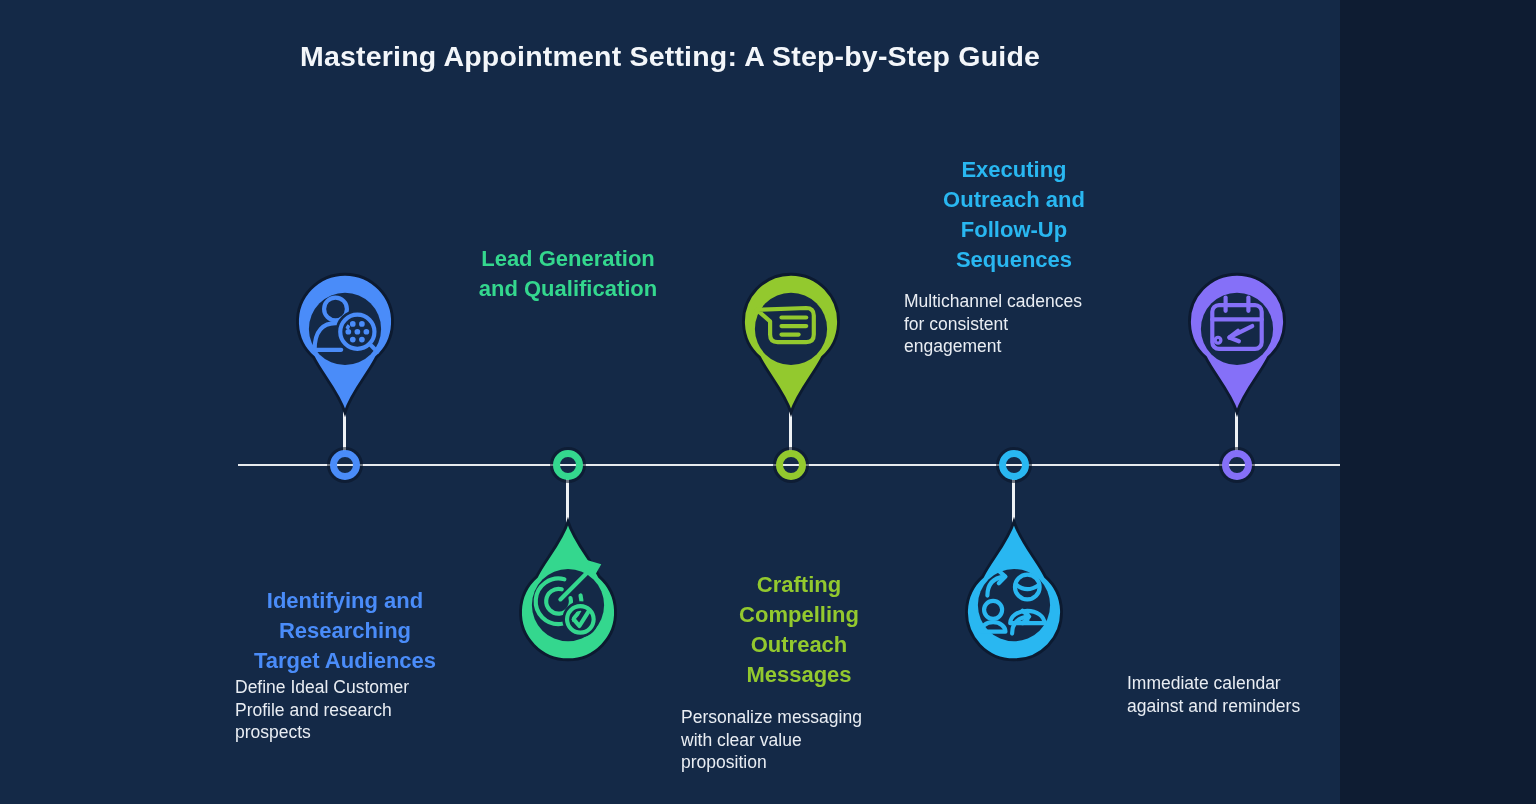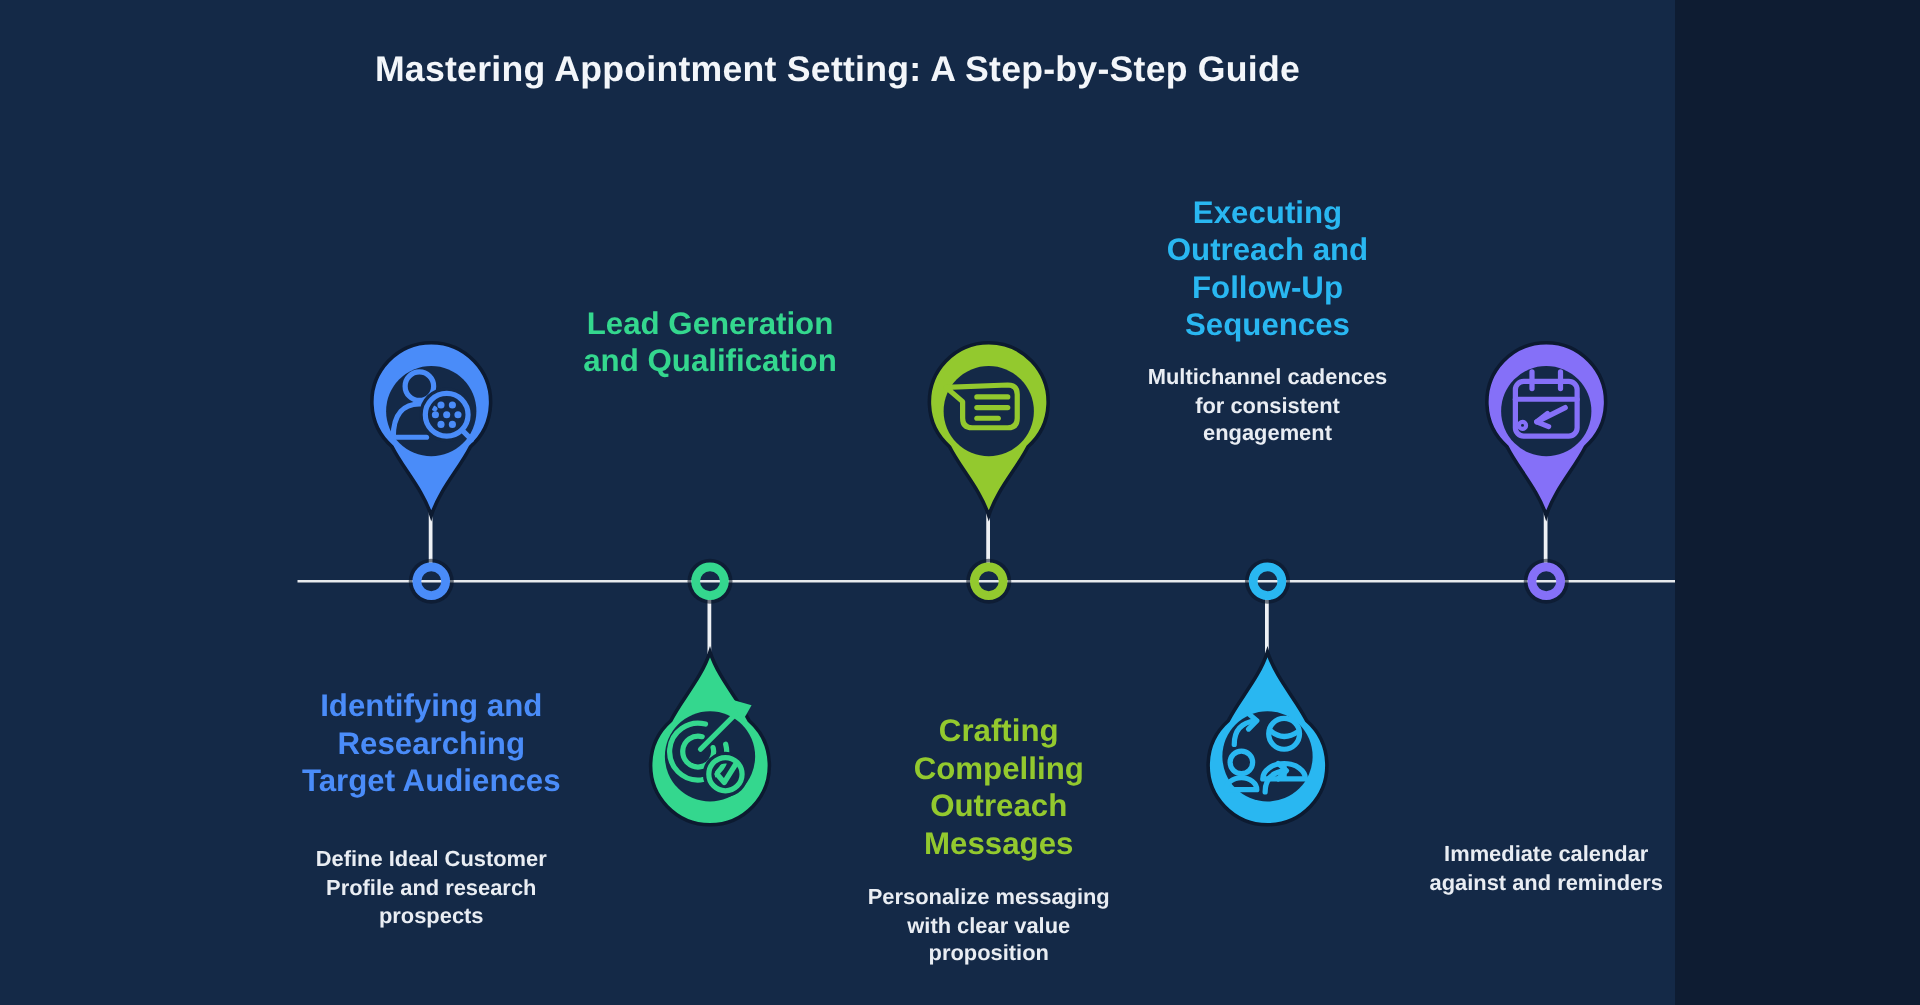--- a/index.html
+++ b/index.html
@@ -28,25 +28,25 @@
     box-shadow:0 0 0 3px rgba(10,20,38,.55);z-index:3;
   }
   .pin{position:absolute;z-index:2;}
   .pin-body{fill:currentColor;stroke:#0c1a30;stroke-width:3;}
   .hole{fill:var(--bg,#142947);}
   .ic{stroke:currentColor;fill:none;stroke-width:4.4;stroke-linecap:round;stroke-linejoin:round;}
   .fill{fill:currentColor;stroke:none;}
   .halo{stroke:var(--bg,#142947);stroke-width:10;fill:none;}
   .step-title{
     position:absolute;width:220px;text-align:center;white-space:pre-line;
-    color:var(--accent,#fff);font-size:25px;font-weight:bold;line-height:30px;
+    color:var(--accent,#fff);font-size:22px;font-weight:bold;line-height:30px;
   }
   .step-desc{
-    position:absolute;width:220px;text-align:center;white-space:pre-line;
-    color:#e9edf3;font-size:17.5px;line-height:22.5px;font-weight:bold;
+    position:absolute;width:220px;white-space:pre-line;
+    color:#e9edf3;font-size:17.5px;line-height:22.5px;
   }
 </style>
 </head>
 <body>
 
 <div class="canvas" style="--bg: #142947;">
 
   <div class="page-title">Mastering Appointment Setting: A Step-by-Step Guide</div>
 
   <div class="timeline-line"></div>
@@ -68,21 +68,21 @@
           <circle cx="73" cy="65" r="3"></circle>
             <circle cx="82.5" cy="65" r="3"></circle>
             <circle cx="63.5" cy="65" r="3"></circle>
           <circle cx="77.8" cy="73.2" r="3"></circle>
             <circle cx="68.2" cy="73.2" r="3"></circle>
           <circle cx="77.8" cy="56.8" r="3"></circle>
             <circle cx="68.2" cy="56.8" r="3"></circle>
         </g>
       </g>
     </svg>
-    <div class="step-title" style="left:235px;top:550px">Identifying and
+    <div class="step-title" style="left:235px;top:586px">Identifying and
 Researching
 Target Audiences</div>
     <div class="step-desc" style="left:235px;top:676px">Define Ideal Customer
 Profile and research
 prospects</div>
   </div>
 
   <div class="step" style="--accent: #34d78e;">
     <div class="stem down" style="left:566px"></div>
     <div class="node" style="left:553px"></div>

